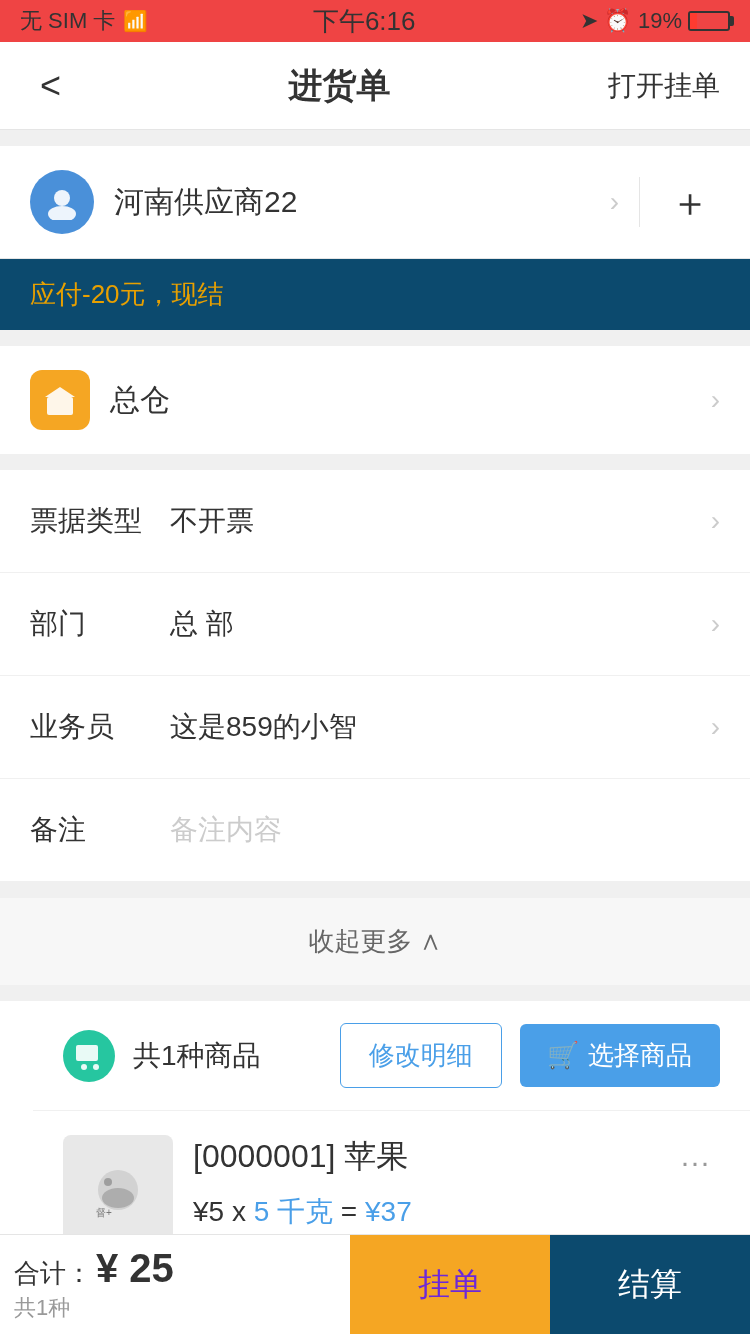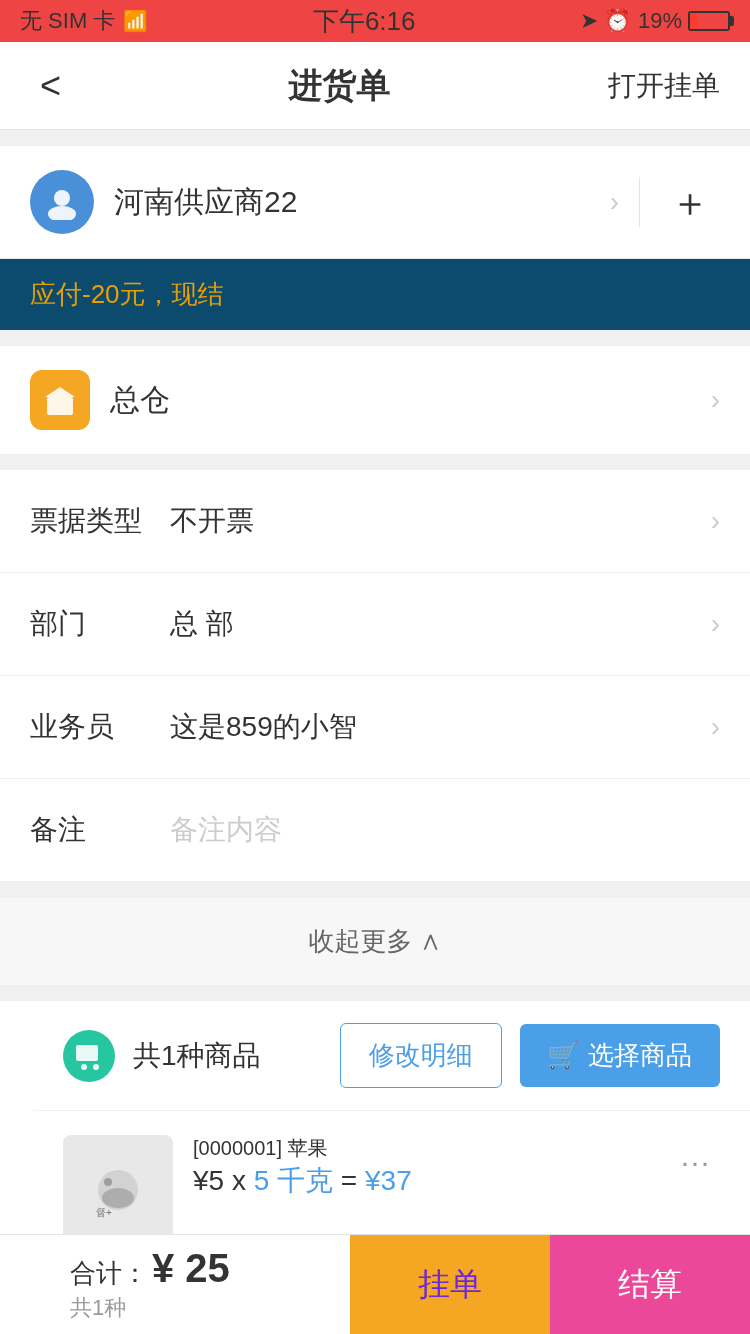--- a/index.html
+++ b/index.html
@@ -221,22 +221,23 @@
     }
     .product-thumb {
       width: 110px; height: 110px; background: #e8e8e8; border-radius: 8px;
       display: flex; align-items: center; justify-content: center;
       flex-shrink: 0; margin-right: 20px;
       color: #aaa; font-size: 22px; text-align: center;
     }
     .product-thumb svg { width: 60px; height: 60px; }
     .product-info { flex: 1; }
     .product-name {
-      font-size: 20px;
-      color: #333;
+      font-size: 32px;
+      color: #333;
+      margin-bottom: 14px;
     }
     .product-calc {
       font-size: 28px;
       color: #333;
     }
     .product-calc .highlight {
       color: #4a9fe8;
     }
     .product-calc .total {
       color: #4a9fe8;
@@ -258,22 +259,21 @@
       display: flex;
       align-items: stretch;
       background: #fff;
       border-top: 1px solid #e5e5e5;
     }
     .total-section {
       flex: 1;
       display: flex;
       flex-direction: column;
       justify-content: center;
-      padding: 0 26px;
-      margin-left: 44px;
+      padding: 0 14px;
     }
     .total-label {
       font-size: 26px;
       color: #333;
     }
     .total-amount {
       font-size: 40px;
       font-weight: bold;
       color: #333;
     }
@@ -288,21 +288,21 @@
       color: #6d28d9;
       font-size: 32px;
       border: none;
       cursor: pointer;
       display: flex;
       align-items: center;
       justify-content: center;
     }
     .btn-checkout {
       width: 200px;
-      background: #ec4899;
+      background: #0c4a6e;
       color: #fff;
       font-size: 32px;
       border: none;
       cursor: pointer;
       display: flex;
       align-items: center;
       justify-content: center;
     }
 
     .wifi-icon { font-size: 20px; }

